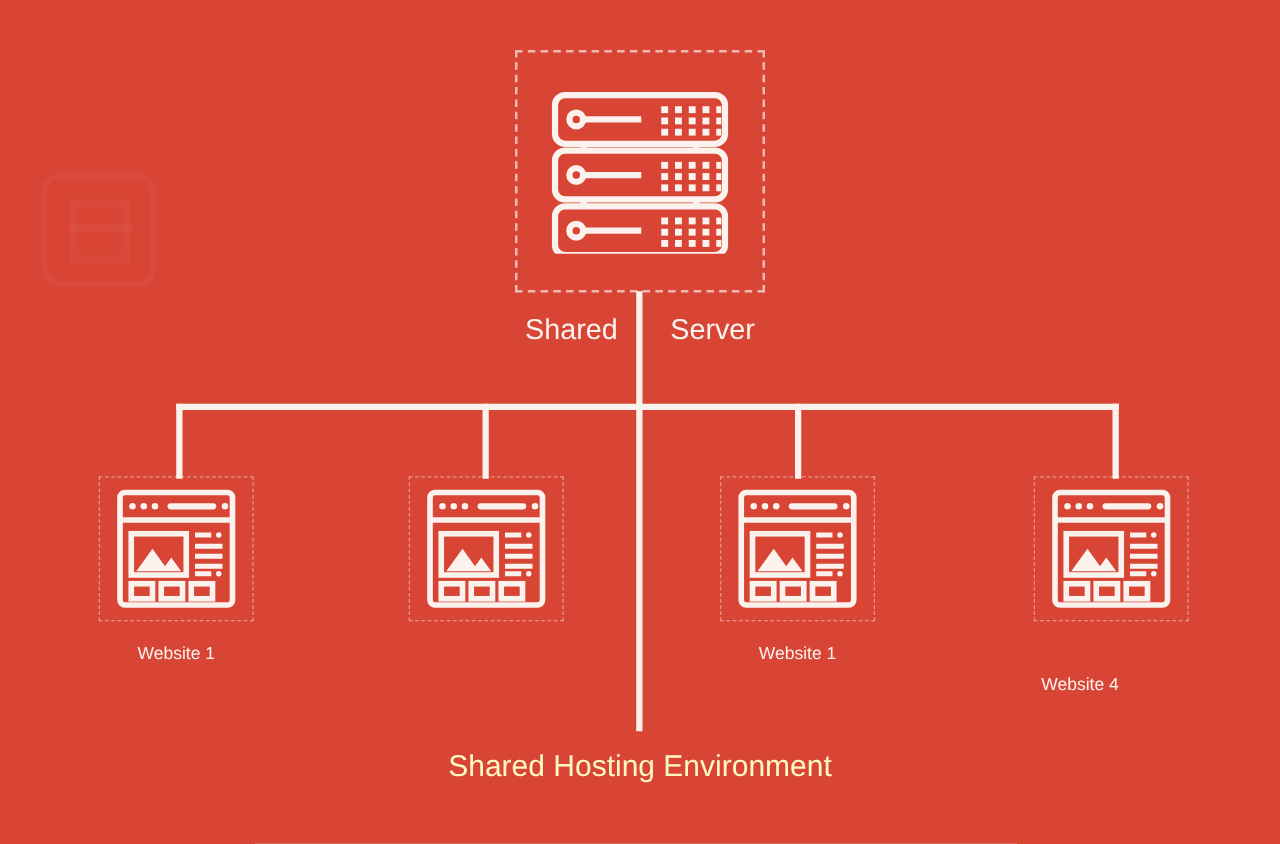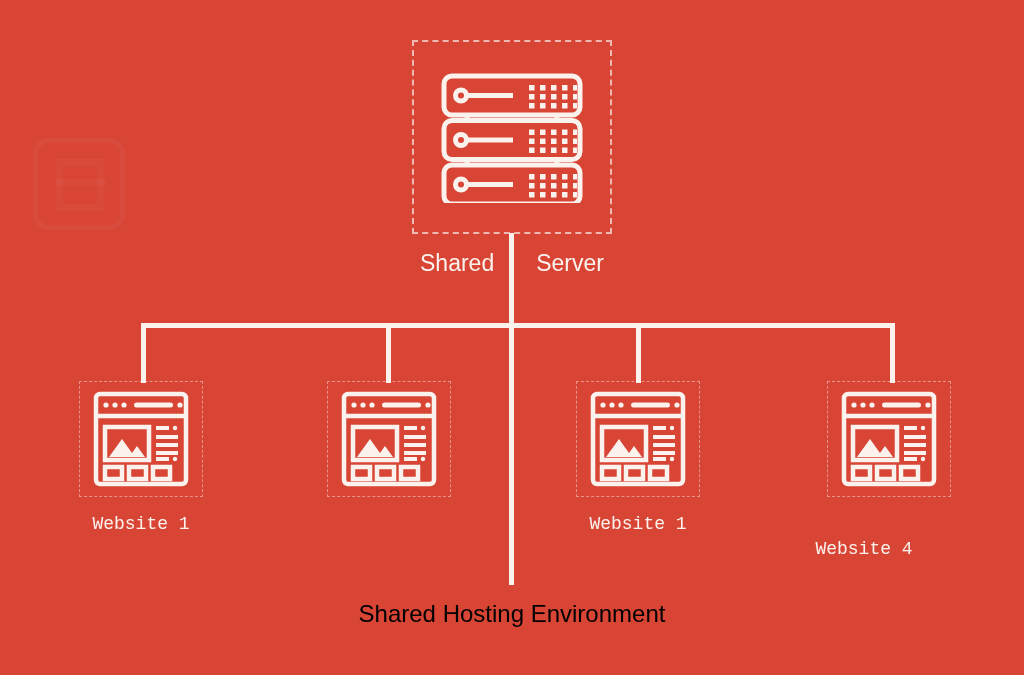--- a/index.html
+++ b/index.html
@@ -108,23 +108,23 @@
     top: 381px;
     width: 124px;
     height: 116px;
     border: 1.6px dashed rgba(255,255,255,0.42);
   }
   .node-label {
     position: absolute;
     top: 514px;
     width: 260px;
     text-align: center;
-    font-size: 18px;
+    font-size: 14px;
     color: #fbf2ee;
-    font-family: Liberation Mono, monospace;
+    font-family: Liberation Sans, sans-serif;
     white-space: nowrap;
   }
 
   
   .server-icon {
     position: absolute;
     left: 441px;
     top: 73px;
     width: 142px;
     height: 130px;
@@ -156,21 +156,21 @@
     display: inline-block;
     width: 42px;
   }
   .bottom-caption {
     position: absolute;
     top: 600px;
     width: 1024px;
     left: 0;
     text-align: center;
     font-size: 24px;
-    color: #000000;
+    color: #fef9c3;
     white-space: nowrap;
   }
 </style>
 </head>
 <body>
 
 <div id="stage">
 
   <div class="watermark">
     <div class="watermark-inner"></div>

